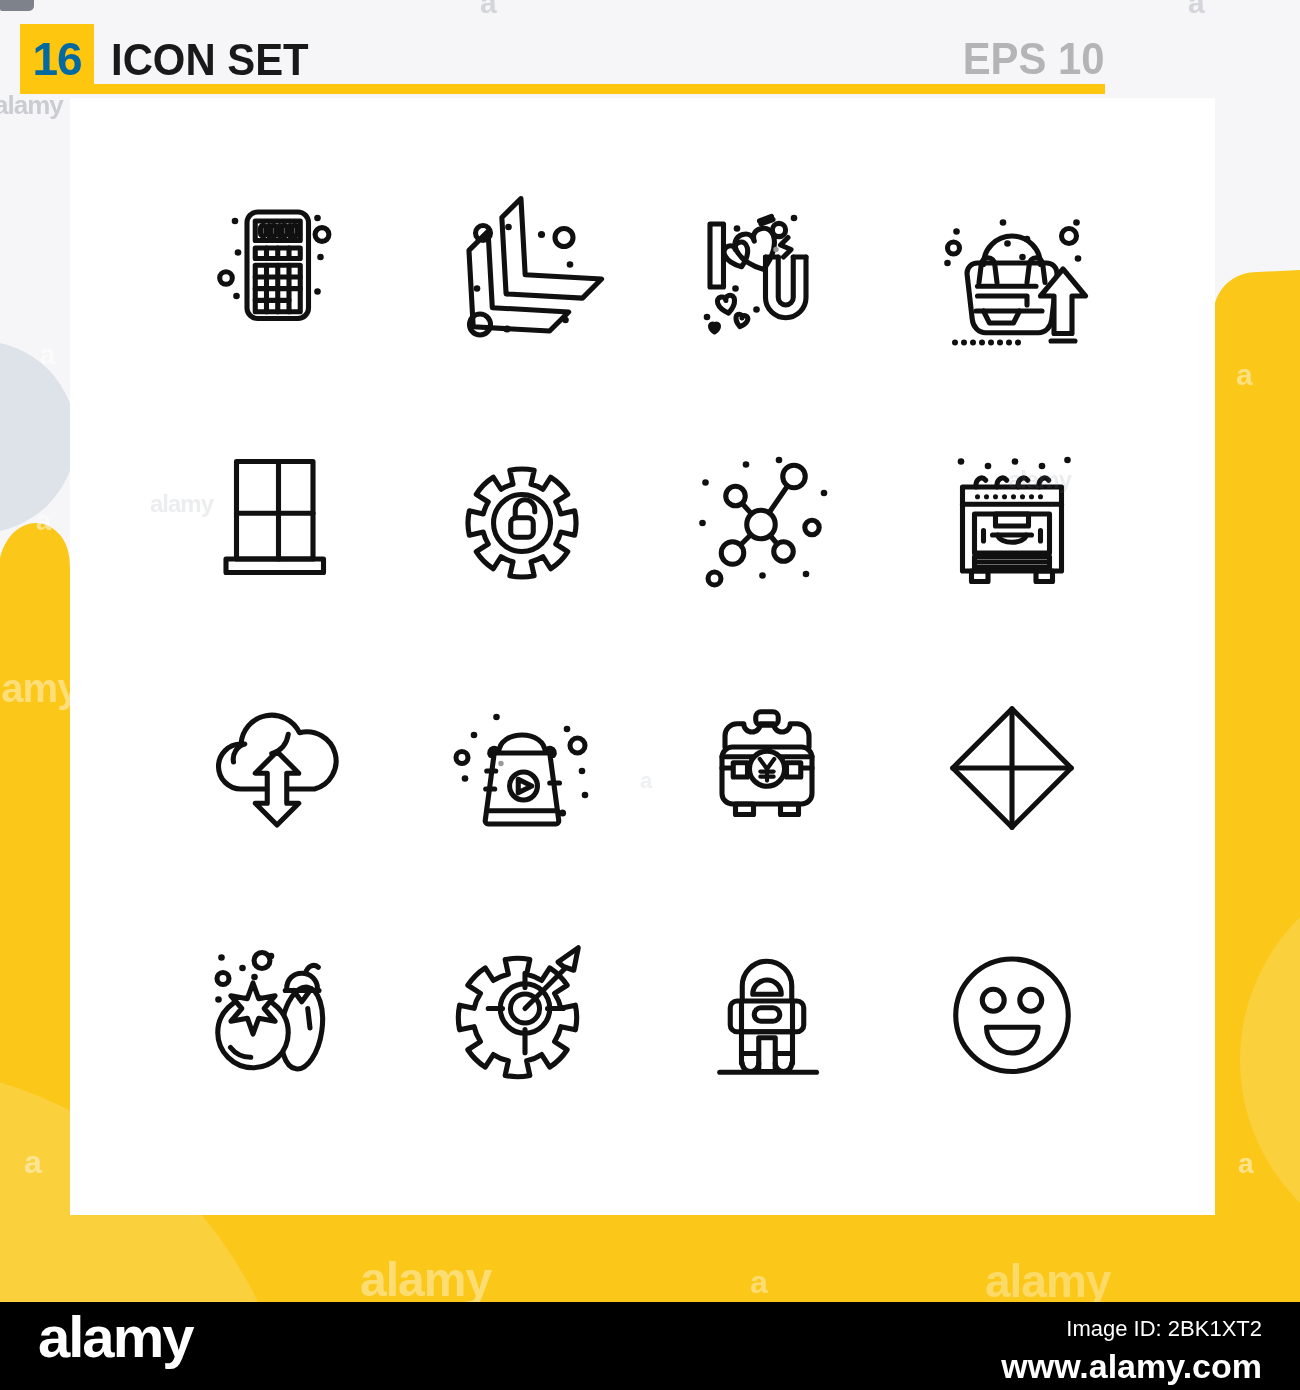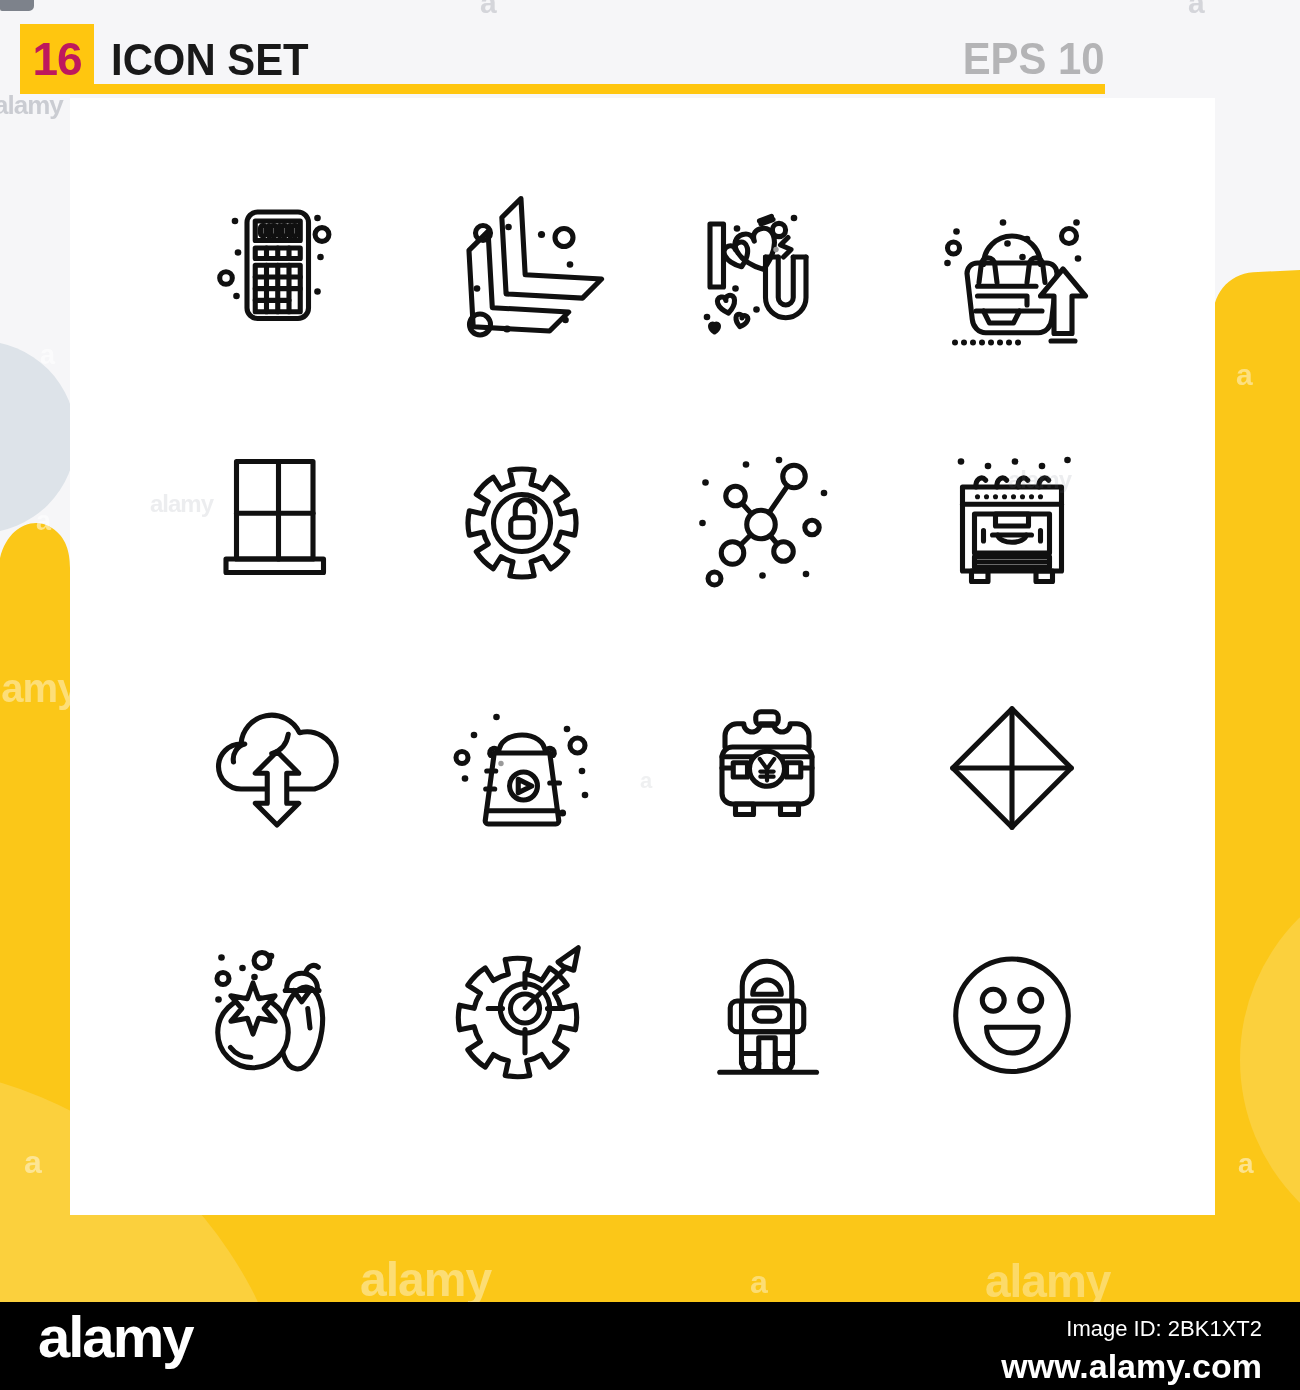--- a/index.html
+++ b/index.html
@@ -5,21 +5,21 @@
   html,body{margin:0;padding:0;}
   body{font-family:"Liberation Sans", sans-serif;}
   #stage{position:relative;width:1300px;height:1390px;overflow:hidden;background:#F6F6F8;}
   #bg-svg{position:absolute;left:0;top:0;z-index:1;}
   .wm{position:absolute;z-index:2;font-weight:bold;line-height:1;white-space:nowrap;letter-spacing:-1px;}
   .wm-card{z-index:5;}
   #smudge{position:absolute;left:0;top:0;width:34px;height:11px;background:#70767E;opacity:.9;
           border-radius:0 0 5px 2px;z-index:2;}
   #count-badge{position:absolute;left:20px;top:24px;width:74px;height:70px;z-index:6;
     display:flex;align-items:center;justify-content:center;background:var(--accent,#FFC60F);
-    color:#be185d;font-size:46px;font-weight:bold;letter-spacing:-1px;}
+    color:#0369a1;font-size:46px;font-weight:bold;letter-spacing:-1px;}
   #accent-line{position:absolute;left:20px;top:84px;width:1085px;height:10px;
     background:var(--accent,#FFC60F);z-index:5;}
   #page-title{position:absolute;left:111px;top:34px;font-size:45px;font-weight:bold;color:#191919;
     transform:scaleX(.93);transform-origin:left top;letter-spacing:0px;z-index:6;white-space:nowrap;}
   #format-label{position:absolute;right:195px;top:33px;font-size:45px;font-weight:bold;color:#B4B4B6;
     transform:scaleX(.93);transform-origin:right top;z-index:6;white-space:nowrap;}
   #card{position:absolute;left:70px;top:98px;width:1145px;height:1117px;background:#ffffff;z-index:3;}
   #icon-grid{position:absolute;left:0;top:0;width:1145px;height:1117px;display:grid;
     grid-template-columns:repeat(4,245px);grid-auto-rows:245px;padding:57px 0 0 84px;box-sizing:border-box;}
   .cell{width:245px;height:245px;display:flex;align-items:center;justify-content:center;}

